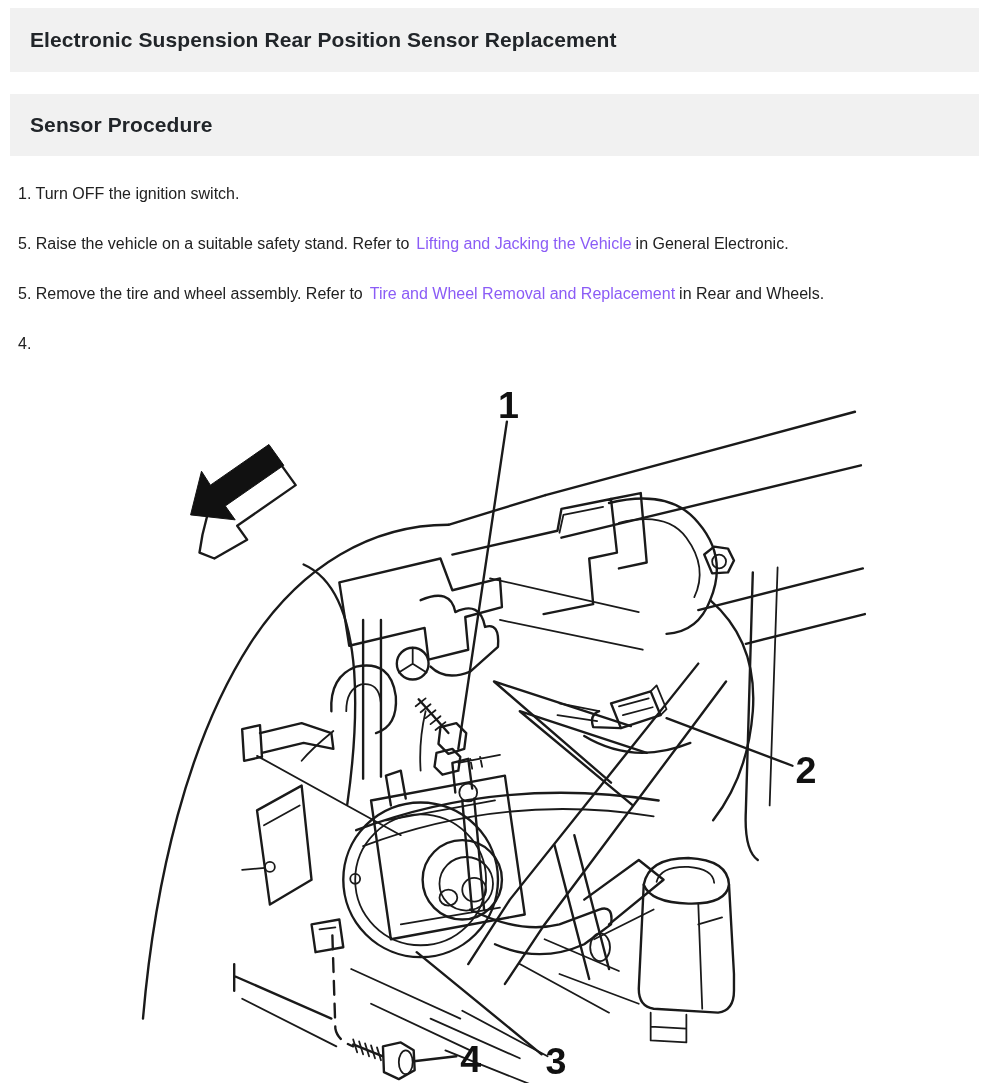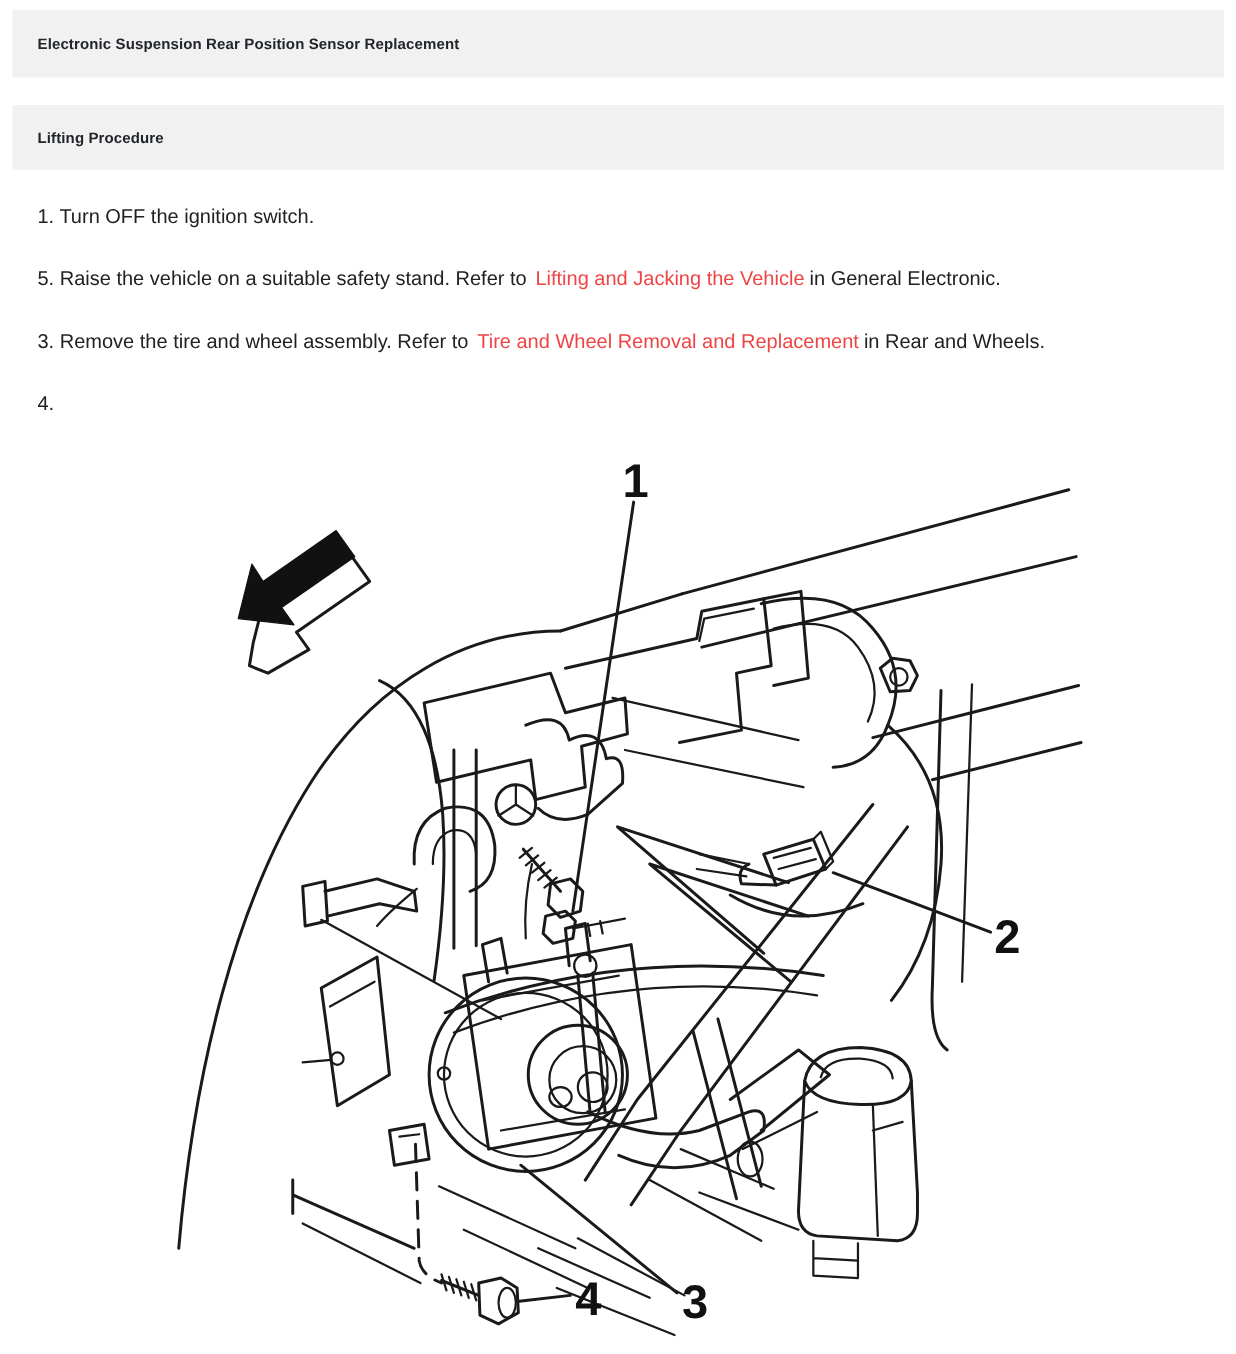--- a/index.html
+++ b/index.html
@@ -4,51 +4,51 @@
 <style>
   html,body{margin:0;padding:0;}
   body{
     width:989px;height:1083px;background:#ffffff;
     font-family:"Liberation Sans",sans-serif;color:#212121;
     overflow:hidden;position:relative;
   }
   .bar{background:#f1f1f1;margin:0 10px;padding:20px 20px;}
   .bar.first{margin-top:8px;}
   .bar.second{margin-top:22px;padding:19px 20px;}
-  .bar h1,.bar h2{margin:0;font-size:12px;font-weight:700;color:#212529;letter-spacing:.1px;}
-  ol.steps{list-style:none;margin:28px 0 0 0;padding:0 30px;font-size:16px;line-height:19px;}
+  .bar h1,.bar h2{margin:0;font-size:21px;font-weight:700;color:#212529;letter-spacing:.1px;}
+  ol.steps{list-style:none;margin:28px 0 0 0;padding:0 18px;font-size:16px;line-height:19px;}
   ol.steps li{margin:0 0 31px 0;}
-  a.doc-link{color:#ef4444;text-decoration:none;margin:0 4px 0 7px;cursor:pointer;}
+  a.doc-link{color:#8b5cf6;text-decoration:none;margin:0 4px 0 7px;cursor:pointer;}
   a.doc-link:empty{display:none;}
   figure.fig{margin:0;padding:0;}
   figure.fig svg{display:block;}
   .ln{fill:none;stroke:#1a1a1a;stroke-width:2.4;stroke-linecap:round;stroke-linejoin:round;}
   .thin{stroke-width:1.8;}
   .fillw{fill:#ffffff;stroke:#1a1a1a;stroke-width:2.4;stroke-linejoin:round;}
   .fillb{fill:#111111;stroke:#111111;stroke-width:1;stroke-linejoin:round;}
   .callout{font-family:"Liberation Sans",sans-serif;font-size:38px;font-weight:700;fill:#111111;}
   .dash{stroke-dasharray:14 9;}
 </style>
 </head>
 <body>
 
 <div class="page">
 
   <header class="bar first">
     <h1>Electronic Suspension Rear Position Sensor Replacement</h1>
   </header>
 
   <header class="bar second">
-    <h2>Lifting Procedure</h2>
+    <h2>Sensor Procedure</h2>
   </header>
 
   <ol class="steps">
     <li><span>1. Turn OFF the ignition switch.</span><span></span></li>
     <li><span>5. Raise the vehicle on a suitable safety stand. Refer to</span><a href="#" class="doc-link">Lifting and Jacking the Vehicle</a><span>in General Electronic.</span></li>
-    <li><span>3. Remove the tire and wheel assembly. Refer to</span><a href="#" class="doc-link">Tire and Wheel Removal and Replacement</a><span>in Rear and Wheels.</span></li>
+    <li><span>5. Remove the tire and wheel assembly. Refer to</span><a href="#" class="doc-link">Tire and Wheel Removal and Replacement</a><span>in Rear and Wheels.</span></li>
     <li><span>4.</span><span></span></li>
   </ol>
 
   <figure class="fig">
     <svg width="989" height="707" viewBox="0 0 989 713">
 
       <g>
         <polygon class="fillw" points="200,152 211,108 220,122 279,81 294,102 235,143 245,157 212,176 197,170"></polygon>
         <polygon class="fillb" points="188,132 199,88 208,102 267,61 282,82 223,123 233,137"></polygon>
       </g>

